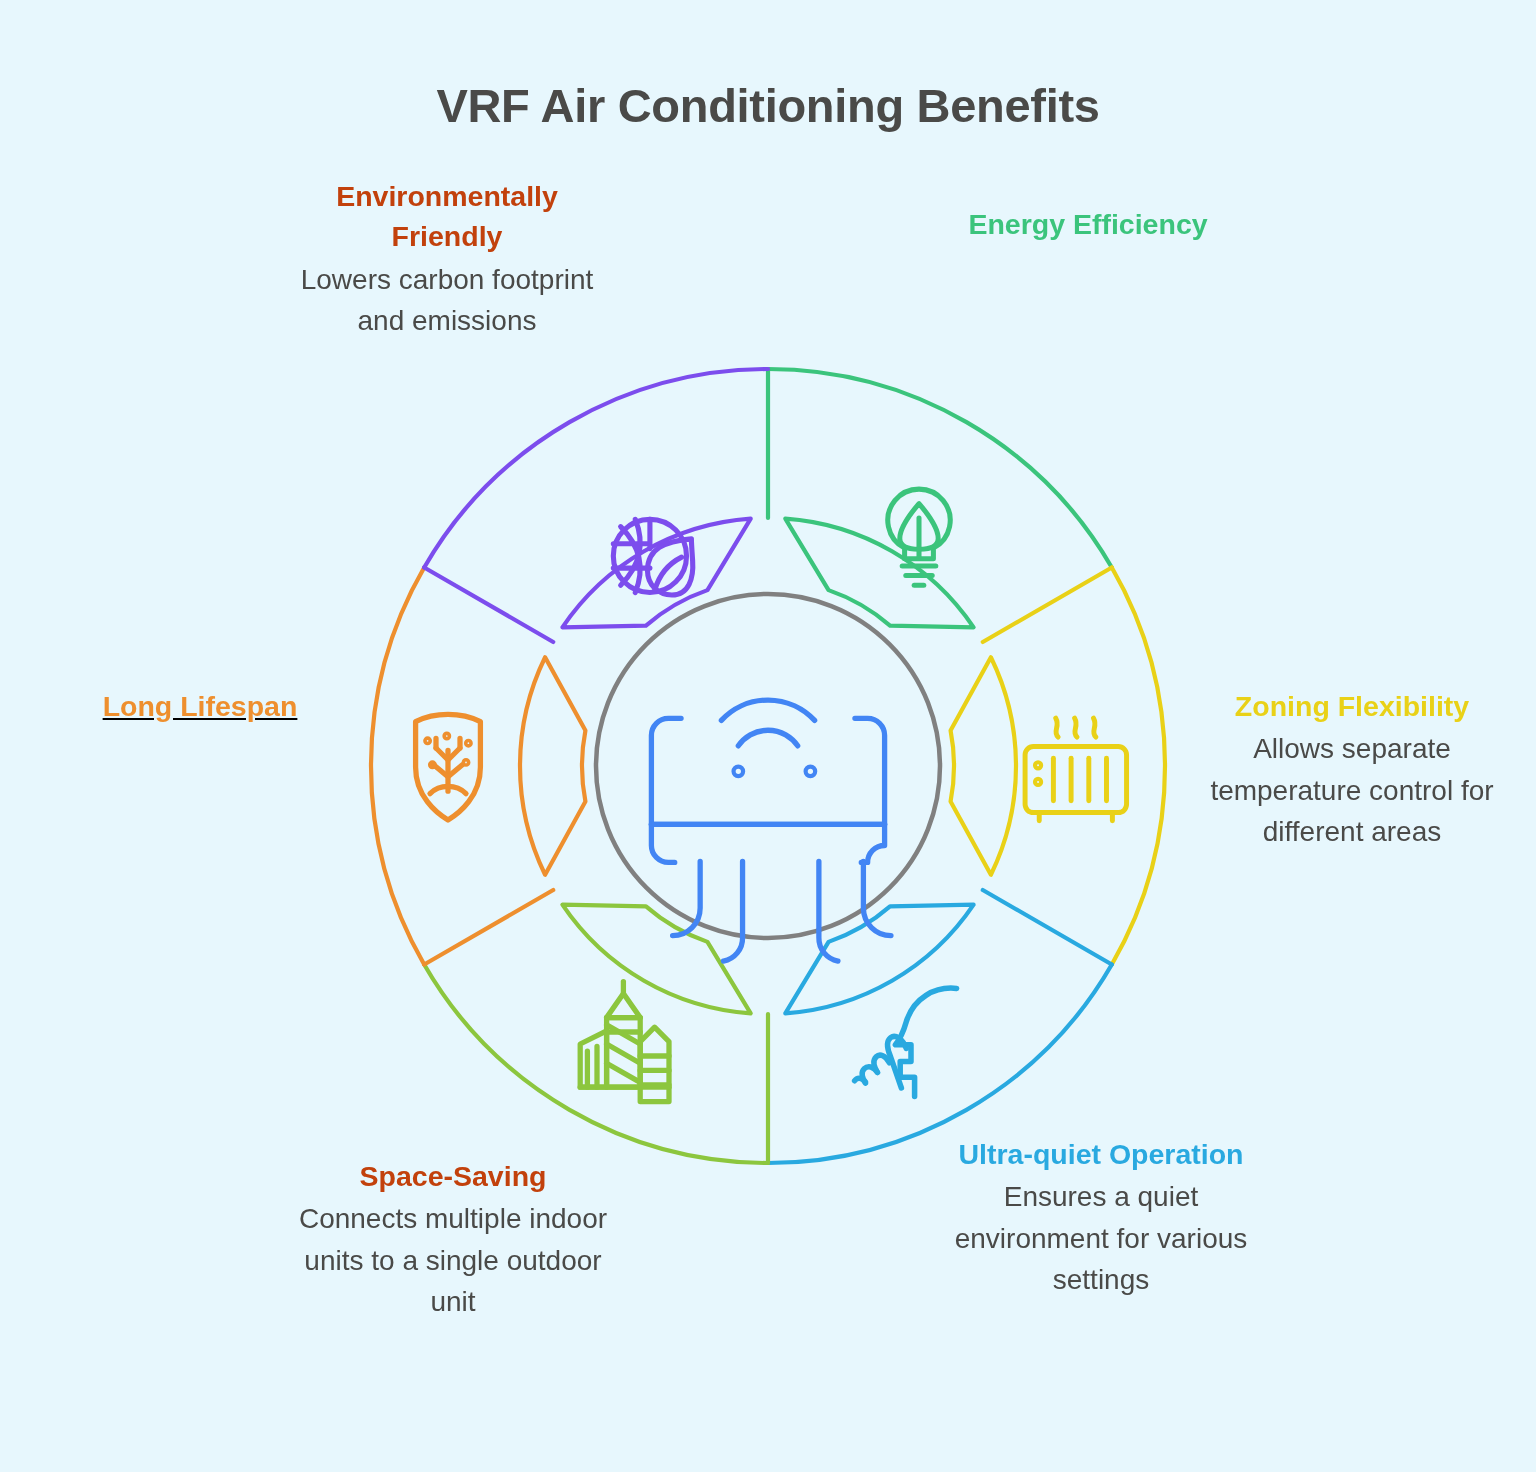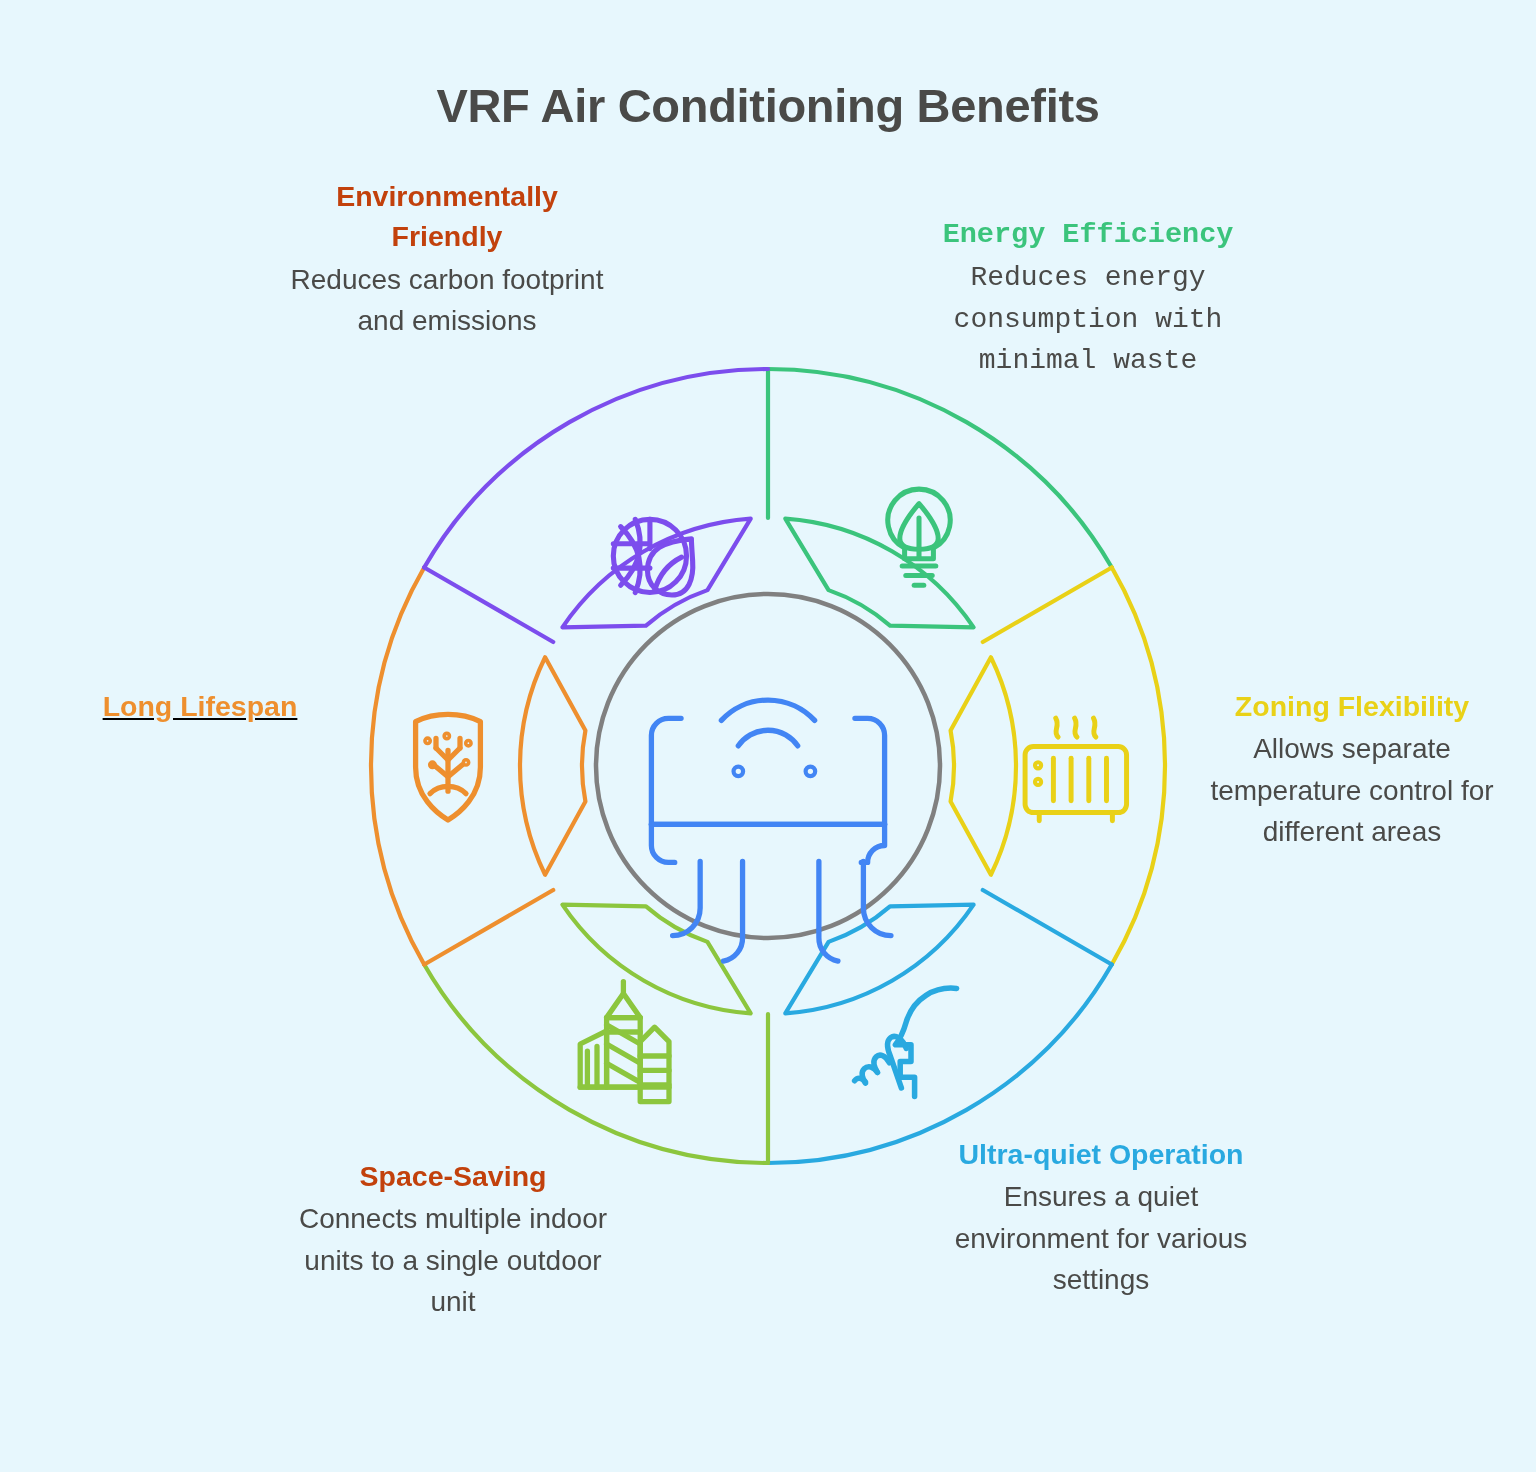--- a/index.html
+++ b/index.html
@@ -54,21 +54,21 @@
   }
   .label-desc {
     font-size: 28px;
     color: #4a4a48;
     line-height: 1.48;
     margin: 0;
     font-weight: normal;
   }
 
   .lb-env   { left: 282px;  top: 176px;  width: 330px; }
-  .lb-ee    { left: 920px;  top: 215px;  width: 336px; font-family: Liberation Mono, monospace; }
+  .lb-ee    { left: 920px;  top: 204px;  width: 336px; }
   .lb-zone  { left: 1182px; top: 686px;  width: 340px; }
   .lb-quiet { left: 942px;  top: 1134px; width: 318px; }
   .lb-space { left: 288px;  top: 1156px; width: 330px; }
   .lb-long  { left: 40px;   top: 686px;  width: 320px; text-decoration: underline; }
 </style>
 </head>
 <body>
 
 <div id="stage">
 
@@ -179,26 +179,25 @@
       <circle cx="18" cy="34" r="2.2" stroke-width="3"></circle>
       <circle cx="52" cy="36" r="2.2" stroke-width="3"></circle>
       <circle cx="22" cy="54" r="2.2" stroke-width="3"></circle>
       <circle cx="50" cy="52" r="2.2" stroke-width="3"></circle>
       <circle cx="34" cy="30" r="2.2" stroke-width="3"></circle>
     </g>
   </svg>
 
   <div class="label-block lb-env">
     <div class="label-head" style="color:#c2410c">Environmentally Friendly</div>
-    <div class="label-desc">Reduces carbon footprint and emissions</div>
+    <div class="label-desc">Lowers carbon footprint and emissions</div>
   </div>
 
   <div class="label-block lb-ee">
     <div class="label-head" style="color:#3bc47c">Energy Efficiency</div>
-    <div class="label-desc">Reduces energy consumption with minimal waste</div>
   </div>
 
   <div class="label-block lb-zone">
     <div class="label-head" style="color:#e9d117">Zoning Flexibility</div>
     <div class="label-desc">Allows separate temperature control for different areas</div>
   </div>
 
   <div class="label-block lb-quiet">
     <div class="label-head" style="color:#29a9e0">Ultra-quiet Operation</div>
     <div class="label-desc">Ensures a quiet environment for various settings</div>

